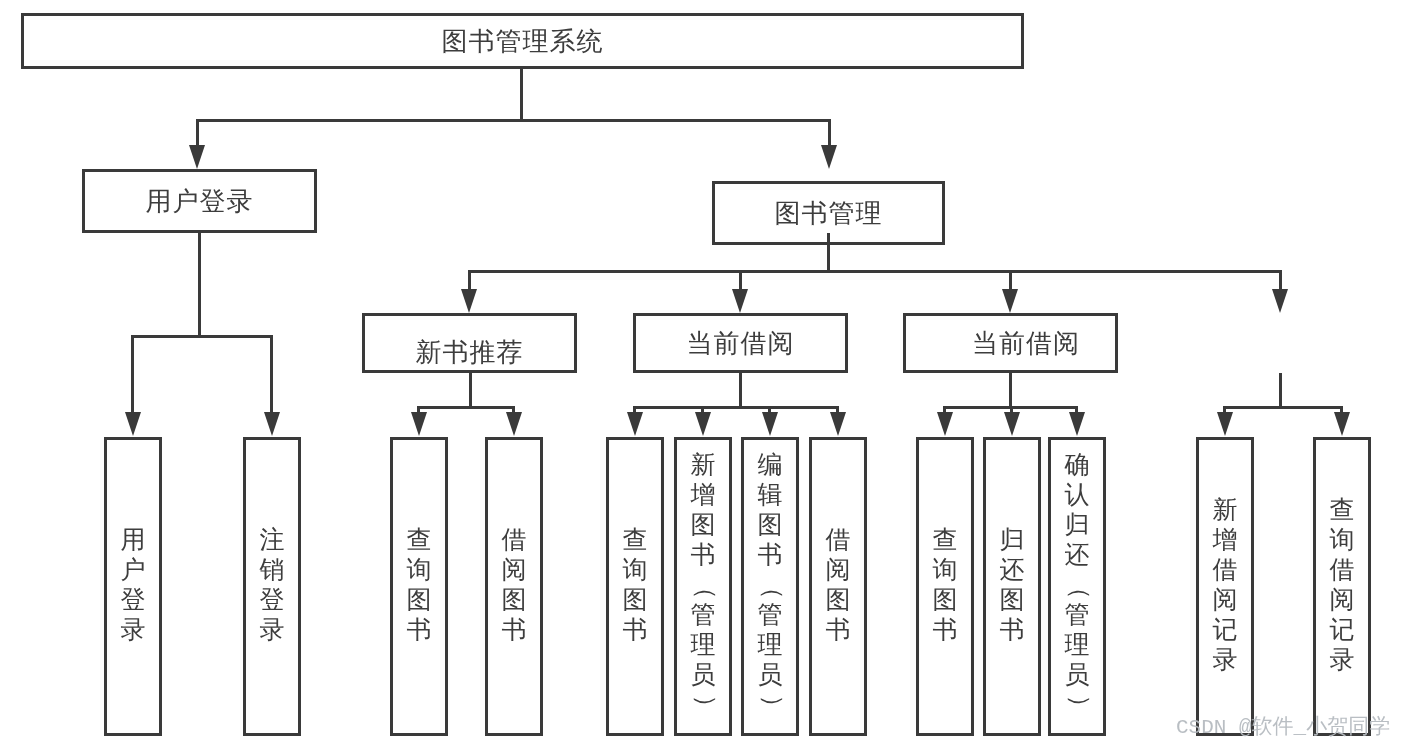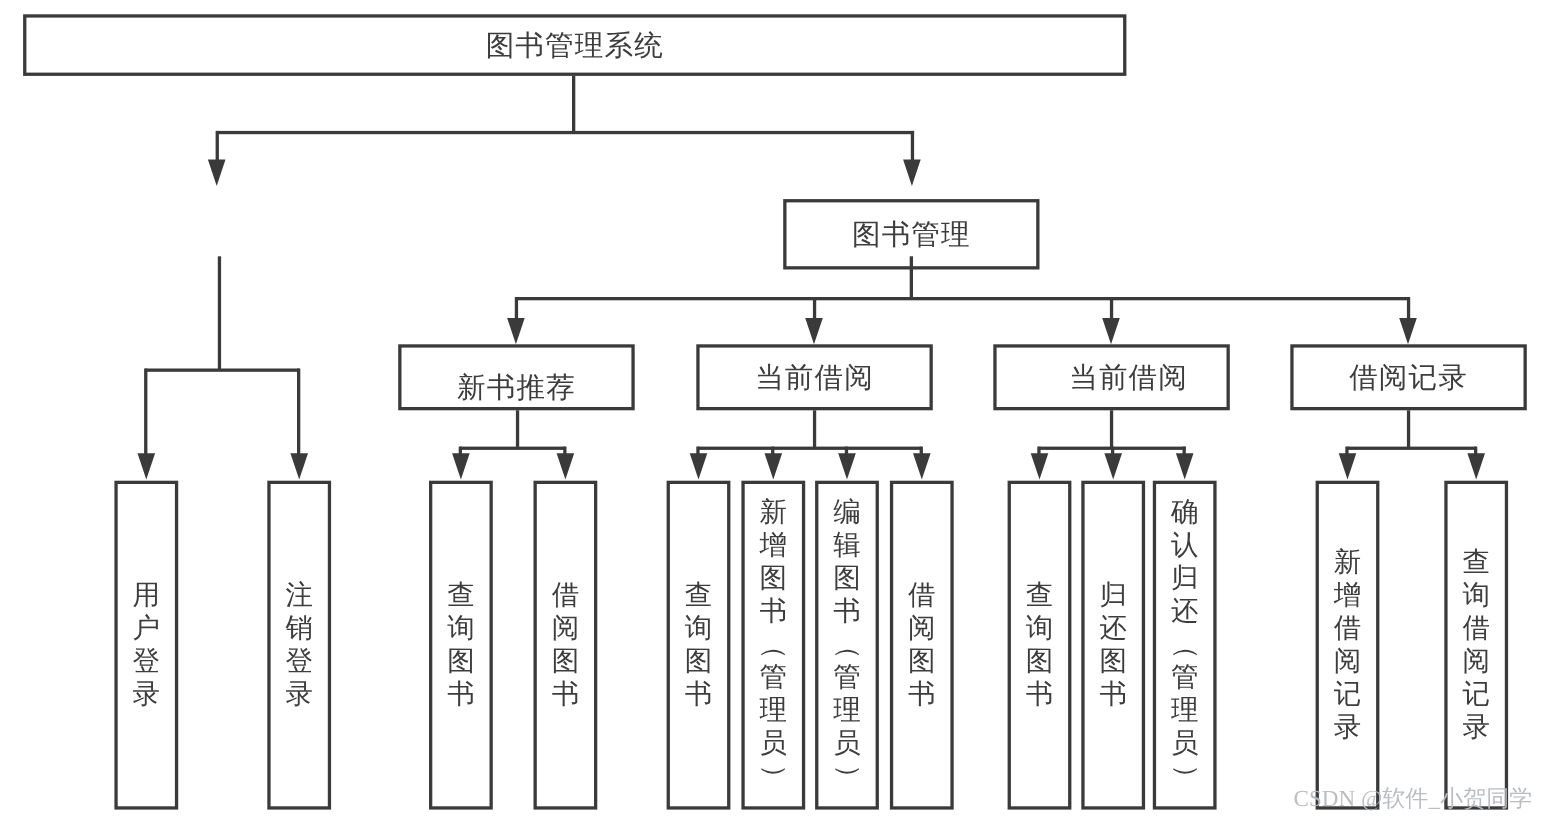--- a/index.html
+++ b/index.html
@@ -1,18 +1,18 @@
 <!DOCTYPE html>
 <html><head>
 <meta charset="utf-8">
 <style>
   html,body{margin:0;padding:0;background:#ffffff;}
   .canvas{
     position:relative;width:1405px;height:747px;background:#ffffff;overflow:hidden;
-    font-family:Liberation Serif, serif;color:#3d3d3d;
+    font-family:Liberation Mono, monospace;color:#3d3d3d;
   }
   .box{
     position:absolute;box-sizing:border-box;background:#ffffff;
     border:3px solid #3a3a3a;display:flex;align-items:center;justify-content:center;
   }
   .hlabel{font-size:26px;color:#3d3d3d;letter-spacing:1px;white-space:nowrap;}
   .leaf{flex-direction:column;}
   .vchar{display:block;height:30px;line-height:30px;text-align:center;font-size:25px;color:#3d3d3d;}
   .vchar.rot{transform:rotate(90deg);}
   .vline{position:absolute;width:3px;background:#3a3a3a;}
@@ -36,20 +36,23 @@
     <span class="hlabel">图书管理系统</span>
   </div>
 
   <div class="vline" style="left:520px;top:69px;height:51px;"></div>
   <div class="hline" style="left:197px;top:119px;width:634px;"></div>
   <div class="vline" style="left:196px;top:119px;height:28px;"></div>
   <div class="arrow" style="left:189px;top:145px;"></div>
   <div class="vline" style="left:828px;top:119px;height:28px;"></div>
   <div class="arrow" style="left:821px;top:145px;"></div>
 
+  <div class="box" style="left:82px;top:169px;width:235px;height:64px;">
+    <span class="hlabel">用户登录</span>
+  </div>
   <div class="box" style="left:712px;top:169px;width:233px;height:64px;margin-top:12px;">
     <span class="hlabel">图书管理</span>
   </div>
 
   <div class="vline" style="left:198px;top:233px;height:103px;"></div>
   <div class="hline" style="left:132px;top:335px;width:140px;"></div>
   <div class="vline" style="left:131px;top:335px;height:78px;"></div>
   <div class="arrow" style="left:125px;top:412px;"></div>
   <div class="vline" style="left:270px;top:335px;height:78px;"></div>
   <div class="arrow" style="left:264px;top:412px;"></div>
@@ -67,23 +70,20 @@
 
   <div class="box" style="left:362px;top:313px;width:215px;height:60px;align-items:flex-end;">
     <span class="hlabel">新书推荐</span>
   </div>
   <div class="box" style="left:633px;top:313px;width:215px;height:60px;">
     <span class="hlabel">当前借阅</span>
   </div>
   <div class="box" style="left:903px;top:313px;width:215px;height:60px;padding-left:31px;">
     <span class="hlabel">当前借阅</span>
   </div>
-  <div class="box" style="left:1173px;top:313px;width:215px;height:60px;">
-    <span class="hlabel">借阅记录</span>
-  </div>
 
   <div class="vline" style="left:469px;top:373px;height:34px;"></div>
   <div class="hline" style="left:418px;top:406px;width:96px;"></div>
   <div class="vline" style="left:417px;top:406px;height:9px;"></div>
   <div class="arrow" style="left:411px;top:412px;"></div>
   <div class="vline" style="left:512px;top:406px;height:9px;"></div>
   <div class="arrow" style="left:506px;top:412px;"></div>
 
   <div class="vline" style="left:739px;top:373px;height:34px;"></div>
   <div class="hline" style="left:634px;top:406px;width:204px;"></div>

